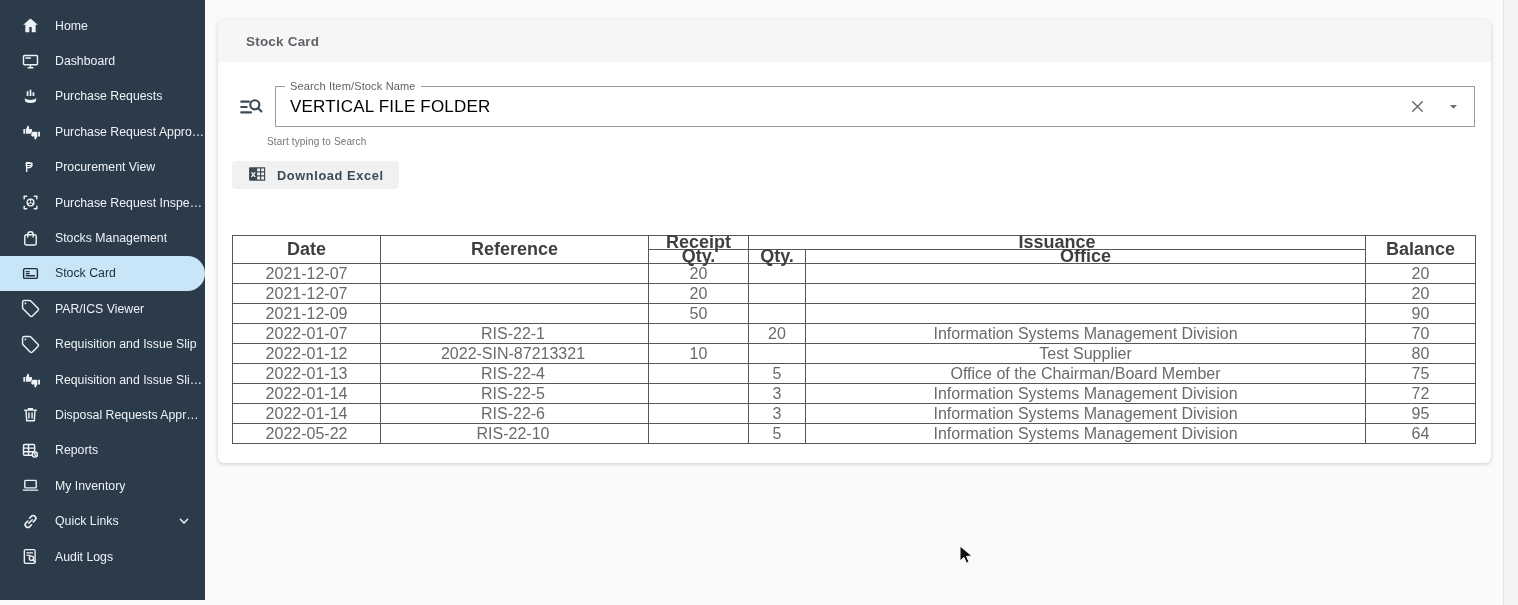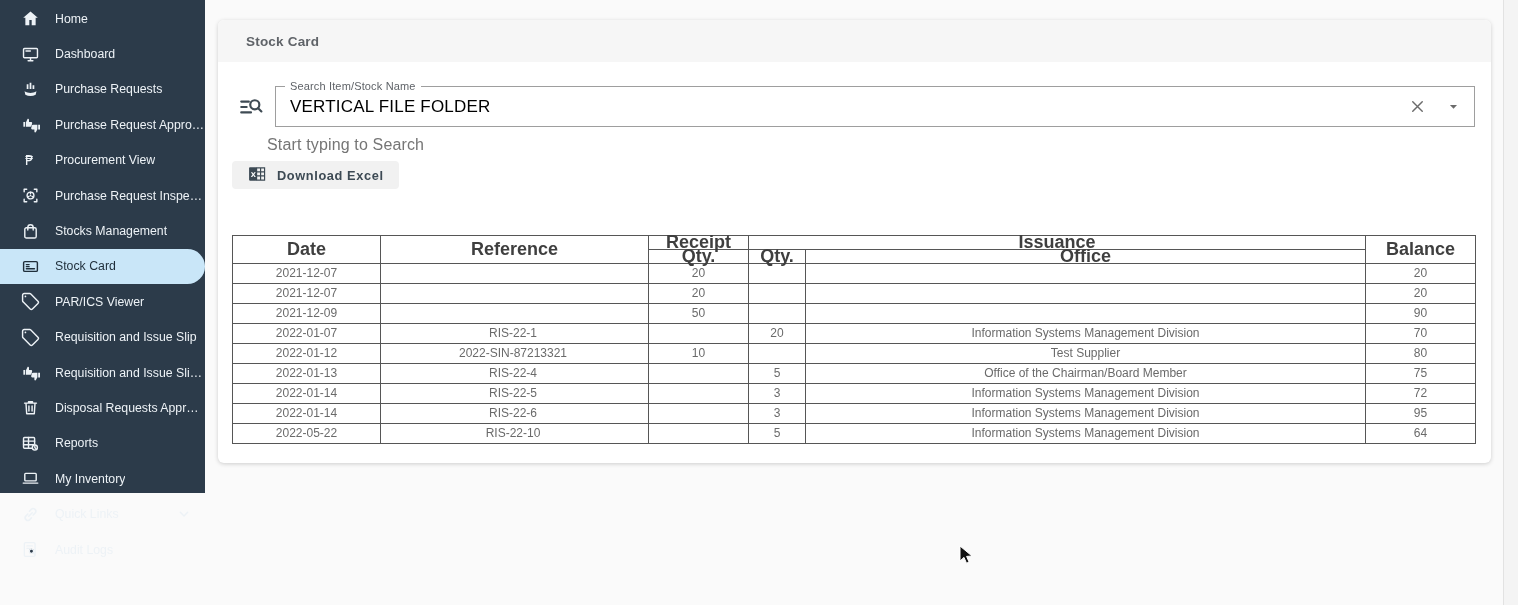--- a/index.html
+++ b/index.html
@@ -7,21 +7,21 @@
     --page-bg:#fafafa; --card-bg:#ffffff; --card-header-bg:#f6f6f6; --title-text:#5f6368;
     --table-border:#565656; --table-header-text:#3f3f3f; --table-cell-text:#6a6a6a;
     --field-border:#9e9e9e; --muted-text:#757575; --button-bg:#f1f1f1; --button-text:#3d4a54;
   }
   *{box-sizing:border-box;margin:0;padding:0;}
   html,body{width:1518px;height:605px;overflow:hidden;}
   body{font-family:"Liberation Sans","DejaVu Sans",sans-serif;background:var(--page-bg);}
   .app{position:relative;width:1518px;height:605px;}
 
   
-  .sidebar{position:absolute;left:0;top:0;width:205px;height:493px;background:var(--sidebar-bg);padding-top:1px;}
+  .sidebar{position:absolute;left:0;top:0;width:205px;height:600px;background:var(--sidebar-bg);padding-top:8px;}
   .sb-item{height:35.4px;display:flex;align-items:center;padding-left:21px;gap:15px;
            color:var(--sidebar-text);font-size:12.3px;cursor:pointer;white-space:nowrap;}
   .sb-item.active{background:var(--active-pill);color:var(--active-text);border-radius:0 20px 20px 0;font-weight:500;}
   .sb-icon{width:19px;height:19px;display:flex;align-items:center;justify-content:center;flex:0 0 19px;}
   .sb-icon svg{display:block;}
   .sb-label{overflow:hidden;text-overflow:ellipsis;}
   .sb-chev{margin-left:auto;margin-right:13px;display:flex;align-items:center;}
 
   
   .card{position:absolute;left:218px;top:20px;width:1273px;height:443px;background:var(--card-bg);
@@ -35,33 +35,33 @@
   .search-row{position:absolute;top:24px;left:20px;right:16px;display:flex;align-items:center;}
   .lead-icon{margin-right:11px;display:flex;align-items:center;}
   .search-field{position:relative;flex:1;height:41px;border:1px solid var(--field-border);border-radius:0;
                 background:#fff;display:flex;align-items:center;padding:0 12px 0 14px;}
   .search-label{position:absolute;top:-7px;left:9px;background:#fff;padding:0 5px;
                 font-size:11px;color:#5f6368;letter-spacing:.15px;}
   .search-input{flex:1;border:none;outline:none;font-family:inherit;font-size:17px;color:#000000;
                 letter-spacing:.2px;background:transparent;}
   .field-btn{display:flex;align-items:center;justify-content:center;cursor:pointer;border:none;background:none;padding:0;}
   .clear-btn{margin-right:18px;}
-  .helper{position:absolute;top:74px;left:49px;font-size:16px;color:var(--muted-text);letter-spacing:.15px;}
+  .helper{position:absolute;top:74px;left:49px;font-size:10px;color:var(--muted-text);letter-spacing:.15px;}
 
   
   .excel-btn{position:absolute;top:99px;left:14px;height:28px;display:flex;align-items:center;gap:10px;
              background:var(--button-bg);border:none;border-radius:4px;padding:0 15px;cursor:pointer;
              font-family:inherit;font-size:12.8px;font-weight:600;color:var(--button-text);letter-spacing:.6px;}
 
   
   .stock-table{position:absolute;top:173px;left:14px;border-collapse:collapse;table-layout:fixed;width:1243px;
                background:#fff;}
   .stock-table th,.stock-table td{border:1.6px solid var(--table-border);}
   .stock-table th{font-size:18px;font-weight:700;color:var(--table-header-text);padding:0 4px;height:13px;line-height:13px;}
-  .stock-table td{font-size:12px;color:var(--table-cell-text);height:19px;padding:0 6px;line-height:19px;
+  .stock-table td{font-size:16px;color:var(--table-cell-text);height:19px;padding:0 6px;line-height:19px;
                   white-space:nowrap;overflow:hidden;}
   .c-center{text-align:center;}
   .c-left{text-align:center;padding-left:3px !important;}
 
   
   .scroll-strip{position:absolute;top:0;right:0;width:15px;height:605px;background:#f4f4f4;border-left:1px solid #e2e2e2;}
 
   
   .cursor{position:absolute;left:959px;top:545px;pointer-events:none;}
 </style>

